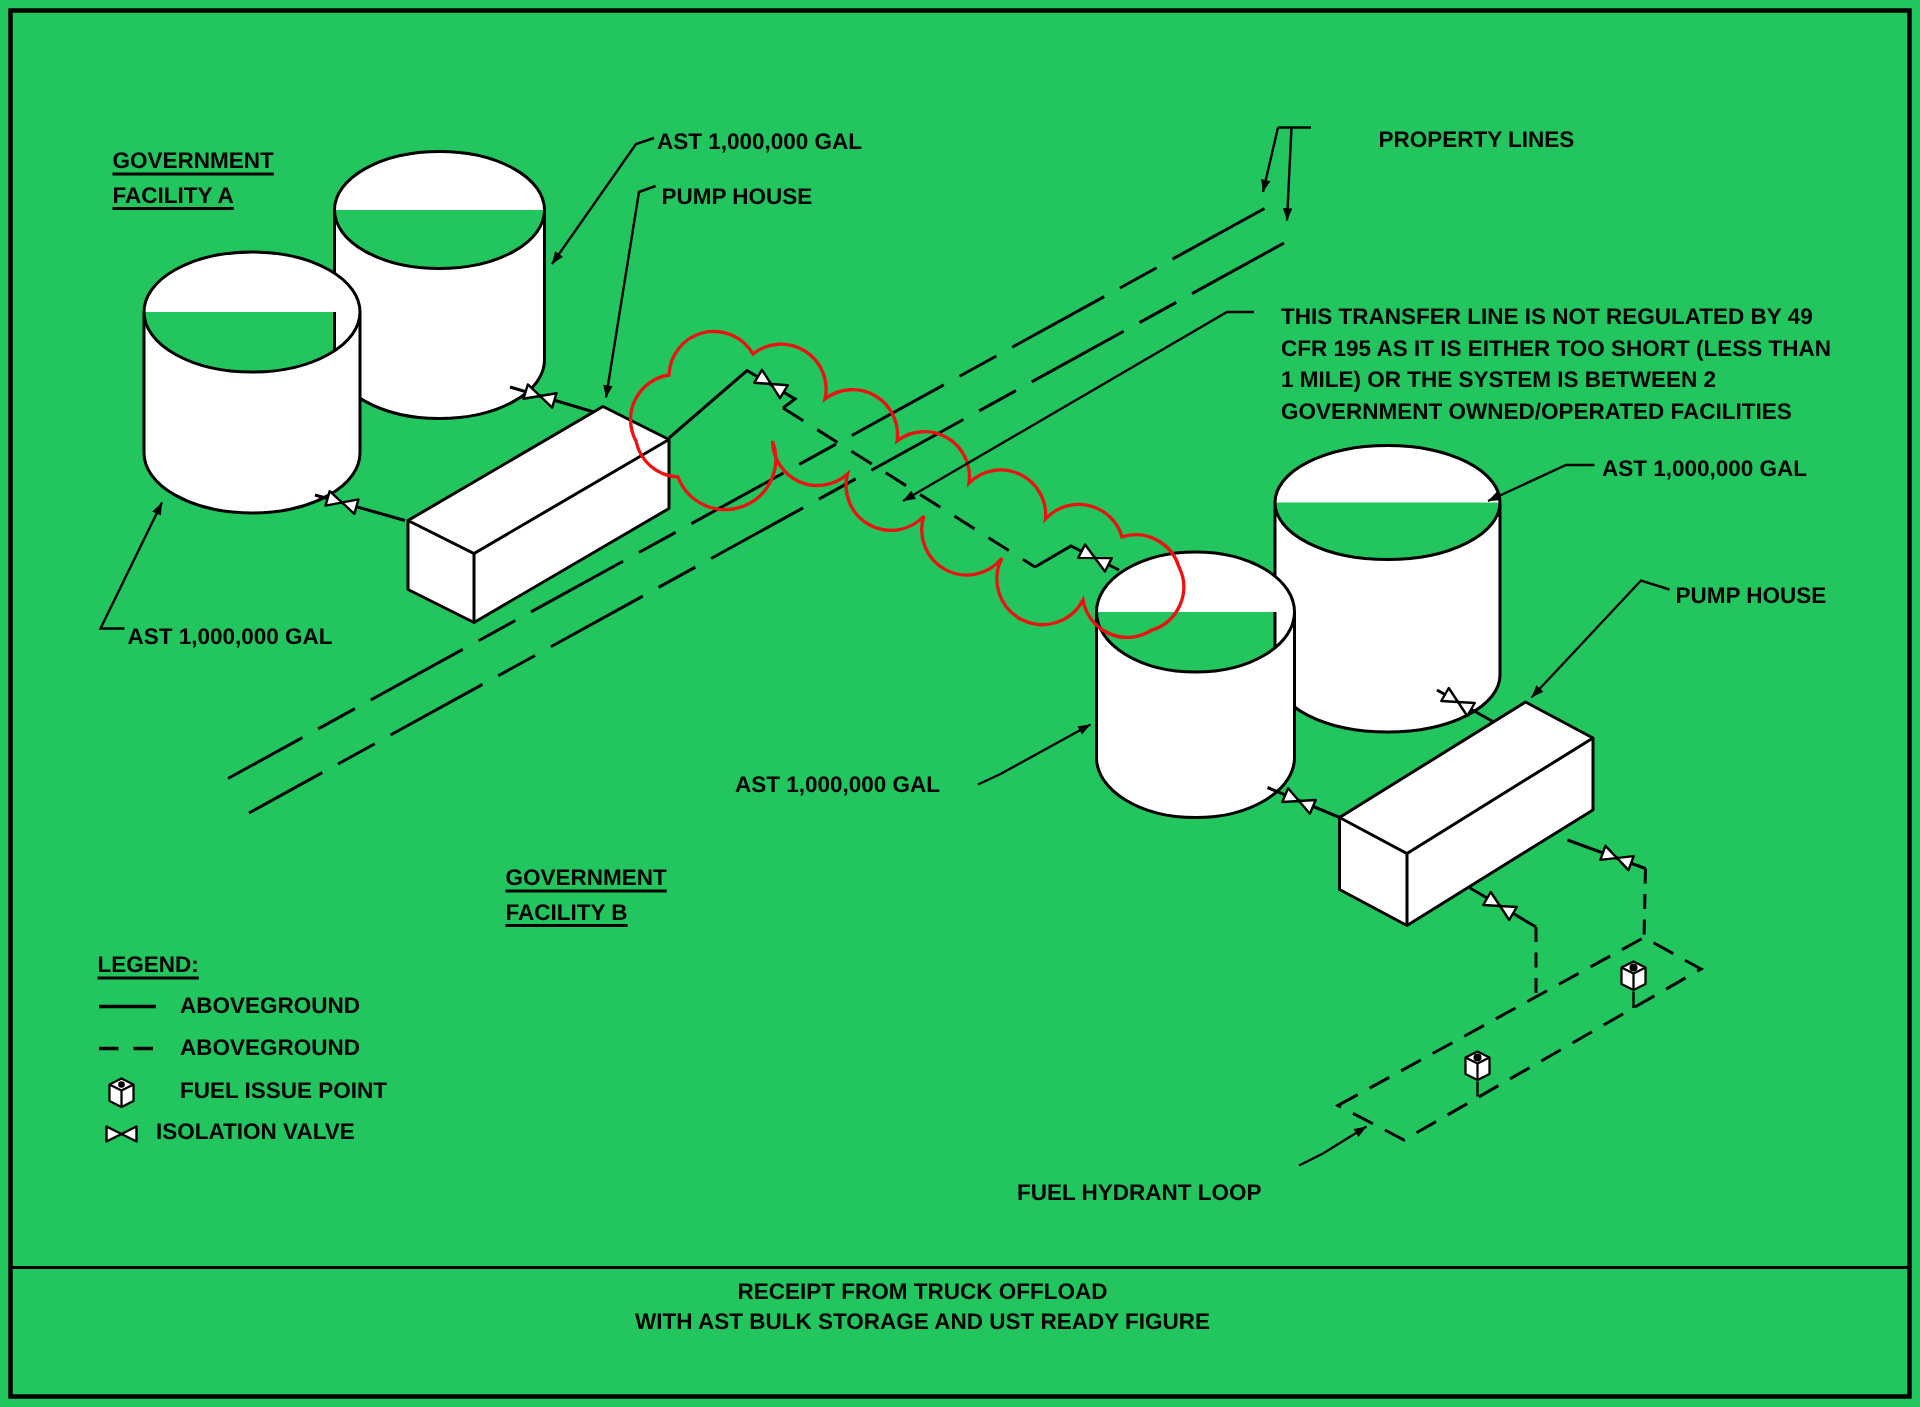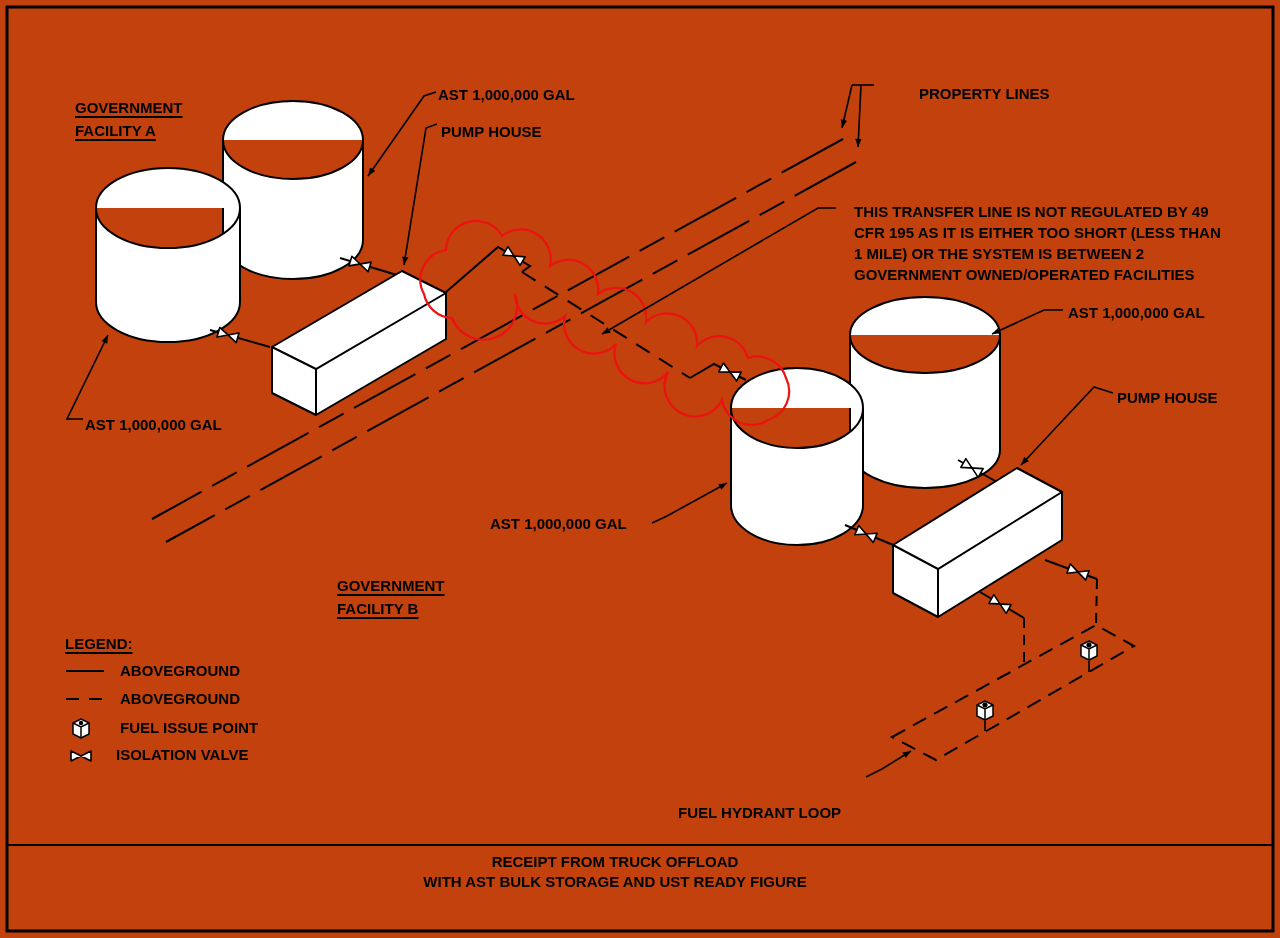--- a/index.html
+++ b/index.html
@@ -1,16 +1,16 @@
 <!DOCTYPE html>
 <html><head>
 <meta charset="utf-8">
 <style>
   html,body{margin:0;padding:0;background:#fff;}
-  #page{position:relative;width:1280px;height:938px;background:#c2410c;
+  #page{position:relative;width:1280px;height:938px;background:#22c55e;
         font-family:"Liberation Sans", sans-serif;overflow:hidden;text-decoration:underline;}
   svg{position:absolute;left:0;top:0;}
   .lbl{position:absolute;font-weight:bold;font-size:15px;color:#000;
        white-space:pre-line;line-height:21px;letter-spacing:0px;}
   .u{text-decoration:underline;text-decoration-thickness:2px;text-underline-offset:3px;line-height:23px;}
   .note{width:430px;line-height:21px;margin-left:16px;}
   .titleblock{position:absolute;left:8px;top:852px;width:1214px;text-align:center;
               font-weight:bold;font-size:15px;line-height:20px;color:#000;}
   .legend-label{line-height:16px;}
 </style>
@@ -139,26 +139,26 @@
 <div class="lbl note" style="left:838px;top:201px;">THIS TRANSFER LINE IS NOT REGULATED BY 49
 CFR 195 AS IT IS EITHER TOO SHORT (LESS THAN
 1 MILE) OR THE SYSTEM IS BETWEEN 2
 GOVERNMENT OWNED/OPERATED FACILITIES</div>
 <div class="lbl" style="left:85px;top:414px;">AST 1,000,000 GAL</div>
 <div class="lbl" style="left:490px;top:513px;">AST 1,000,000 GAL</div>
 <div class="lbl u" style="left:337px;top:574px;">GOVERNMENT
 FACILITY B</div>
 <div class="lbl" style="left:1068px;top:302px;">AST 1,000,000 GAL</div>
 <div class="lbl" style="left:1117px;top:387px;">PUMP HOUSE</div>
-<div class="lbl" style="left:678px;top:802px;">FUEL HYDRANT LOOP</div>
+<div class="lbl" style="left:678px;top:785px;">FUEL HYDRANT LOOP</div>
 
 <div class="lbl u" style="left:65px;top:632px;">LEGEND:</div>
 <div class="lbl legend-label" style="left:120px;top:663px;">ABOVEGROUND</div>
 <div class="lbl legend-label" style="left:120px;top:691px;">ABOVEGROUND</div>
 <div class="lbl legend-label" style="left:120px;top:720px;">FUEL ISSUE POINT</div>
-<div class="lbl legend-label" style="left:116px;top:747px;text-align:right;">ISOLATION VALVE</div>
+<div class="lbl legend-label" style="left:104px;top:747px;text-align:right;">ISOLATION VALVE</div>
 
 <div class="titleblock">
   <div>RECEIPT FROM TRUCK OFFLOAD</div>
   <div>WITH AST BULK STORAGE AND UST READY FIGURE</div>
 </div>
 
 </div>
 
 </body></html>

